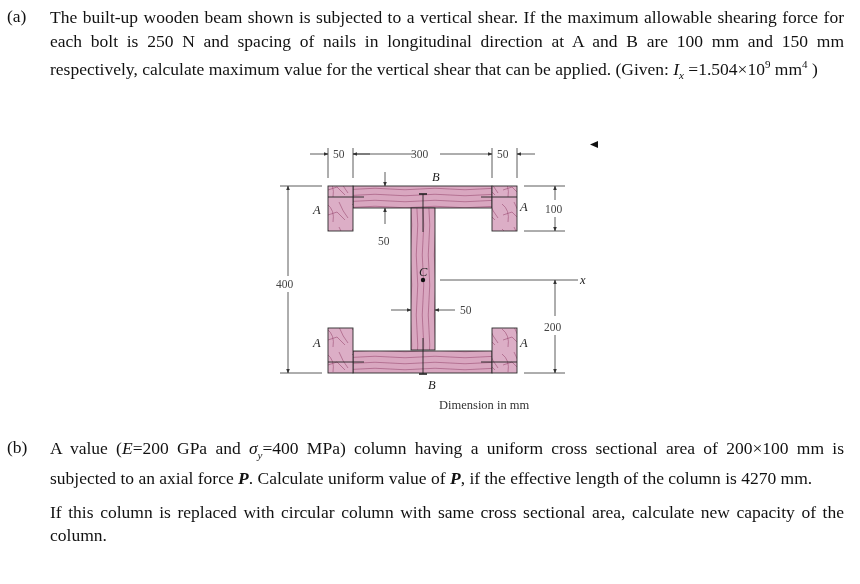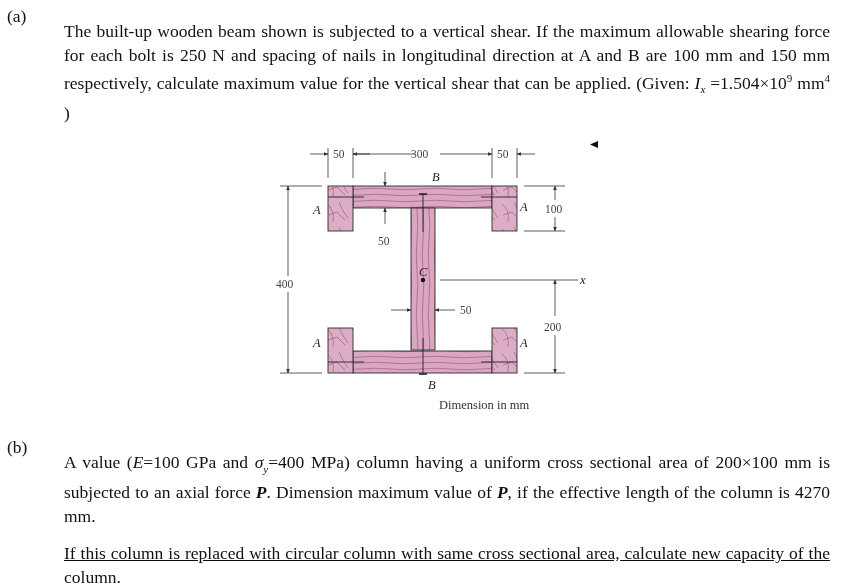--- a/index.html
+++ b/index.html
@@ -2,24 +2,24 @@
 <html><head>
 <meta charset="utf-8">
 <style>
   html, body { margin:0; padding:0; background:#ffffff; }
   body { width:860px; height:584px; position:relative; overflow:hidden;
          font-family:"Liberation Serif", "DejaVu Serif", serif; color:#111; }
   .q { position:absolute; left:0; width:860px; }
   .q-label { position:absolute; left:7px; top:0; font-size:17.5px; }
   .q-body { position:absolute; left:50px; width:794px; font-size:17.5px; line-height:23.5px;
             text-align:justify; }
-  .q-body p { margin:14px; }
+  .q-body p { margin:0; }
   #qa { top:6px; height:100px; }
   #qb { top:437px; height:140px; }
-  .para2 { margin-top:10px !important;text-decoration:underline; }
+  .para2 { margin-top:10px !important; }
   sup, sub { font-size:11px; }
   i.it { font-style:italic; }
   b.bi { font-weight:bold; font-style:italic; }
   #diagram { position:absolute; left:250px; top:130px; width:380px; height:290px; }
   .dimtxt { font-family:"Liberation Serif", serif; font-size:11.5px; fill:#444; }
   .lbl { font-family:"Liberation Serif", serif; font-size:12.5px; font-style:italic; fill:#222; }
   .capt { font-family:"Liberation Serif", serif; font-size:12.5px; fill:#333; }
 </style>
 </head>
 <body>
@@ -138,16 +138,16 @@
   <text class="lbl" x="520" y="347">A</text>
   <text class="lbl" x="432" y="181">B</text>
   <text class="lbl" x="428" y="389">B</text>
 
   <text class="capt" x="439" y="409">Dimension in mm</text>
 </svg>
 
 <div class="q" id="qb">
   <span class="q-label">(b)</span>
   <div class="q-body" style="top:0;">
-    <p><span>A value (</span><i class="it">E</i><span>=100 GPa and </span><i class="it">σ</i><sub><i class="it">y</i></sub><span>=400 MPa) column having a uniform cross sectional area of 200×100 mm is subjected to an axial force </span><b class="bi">P</b><span>. Dimension maximum value of </span><b class="bi">P</b><span>, if the effective length of the column is 4270 mm.</span></p>
+    <p><span>A value (</span><i class="it">E</i><span>=200 GPa and </span><i class="it">σ</i><sub><i class="it">y</i></sub><span>=400 MPa) column having a uniform cross sectional area of 200×100 mm is subjected to an axial force </span><b class="bi">P</b><span>. Calculate uniform value of </span><b class="bi">P</b><span>, if the effective length of the column is 4270 mm.</span></p>
     <p class="para2">If this column is replaced with circular column with same cross sectional area, calculate new capacity of the column.</p>
   </div>
 </div>
 
 </body></html>

